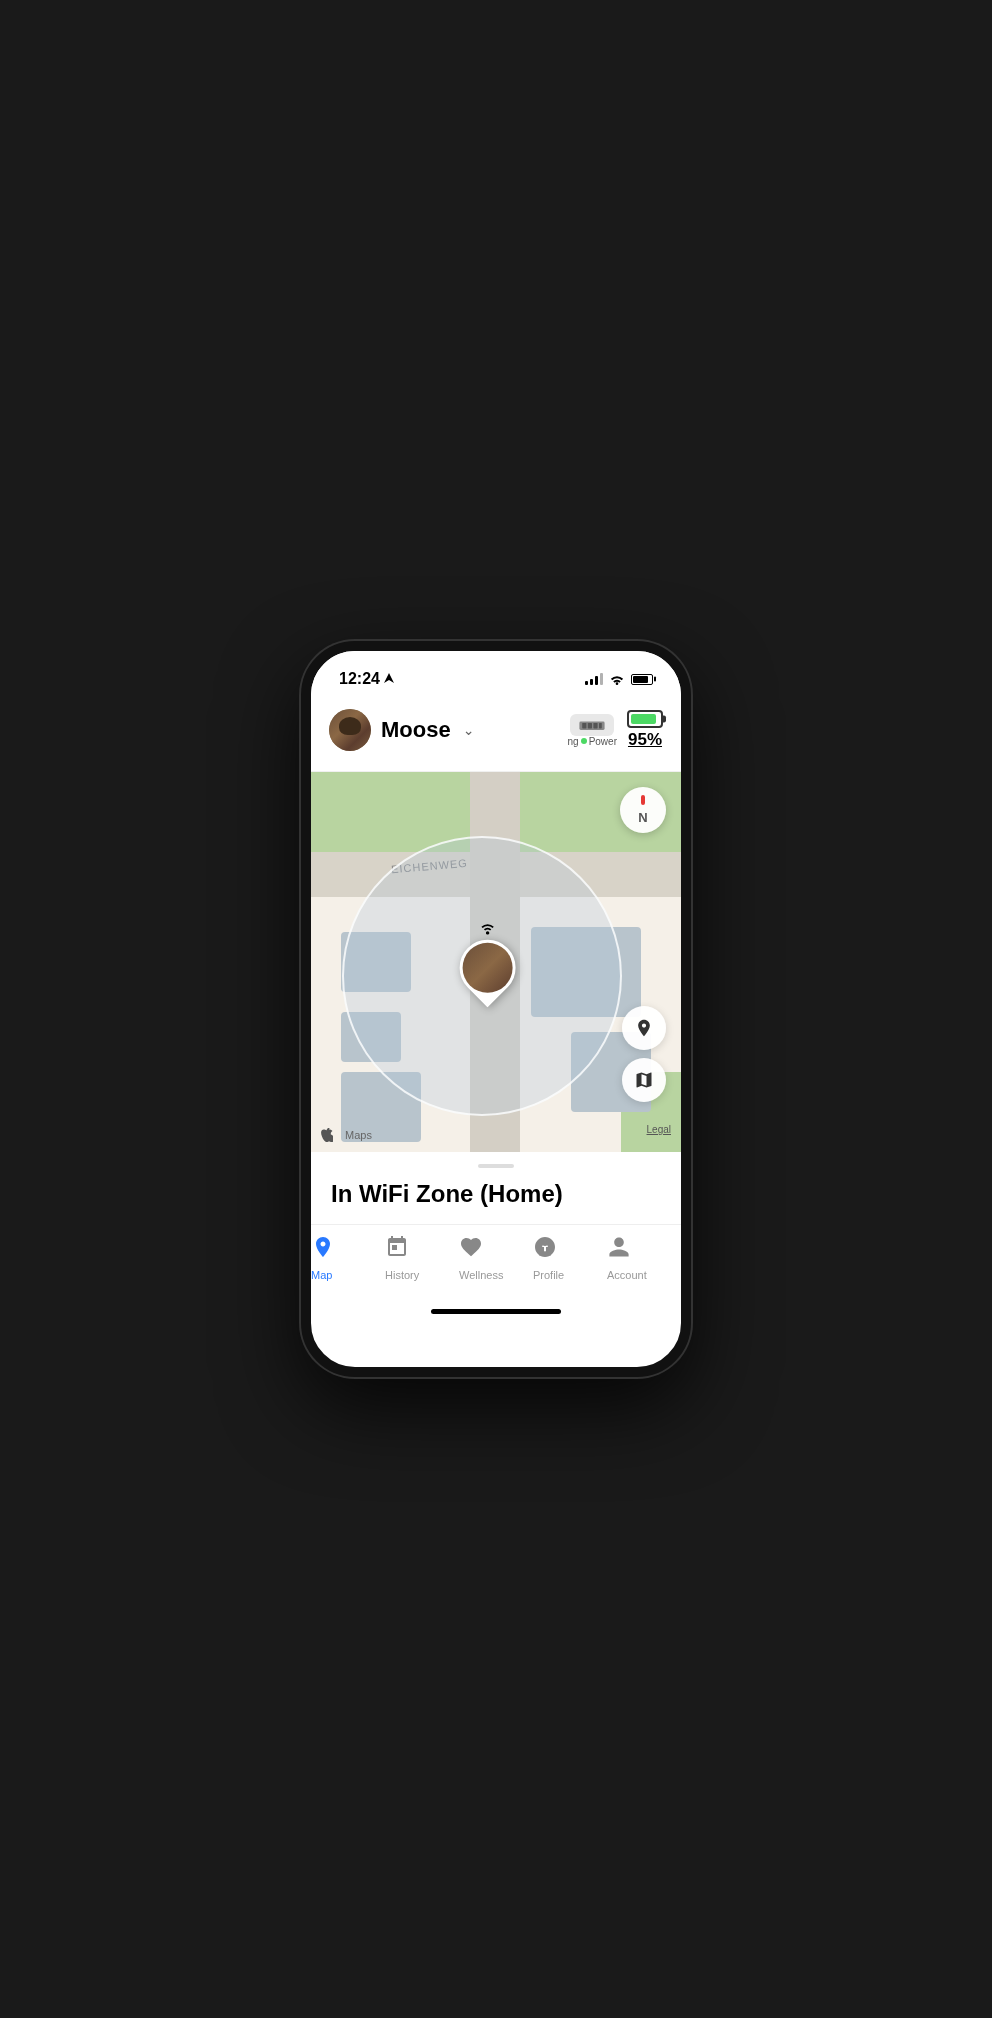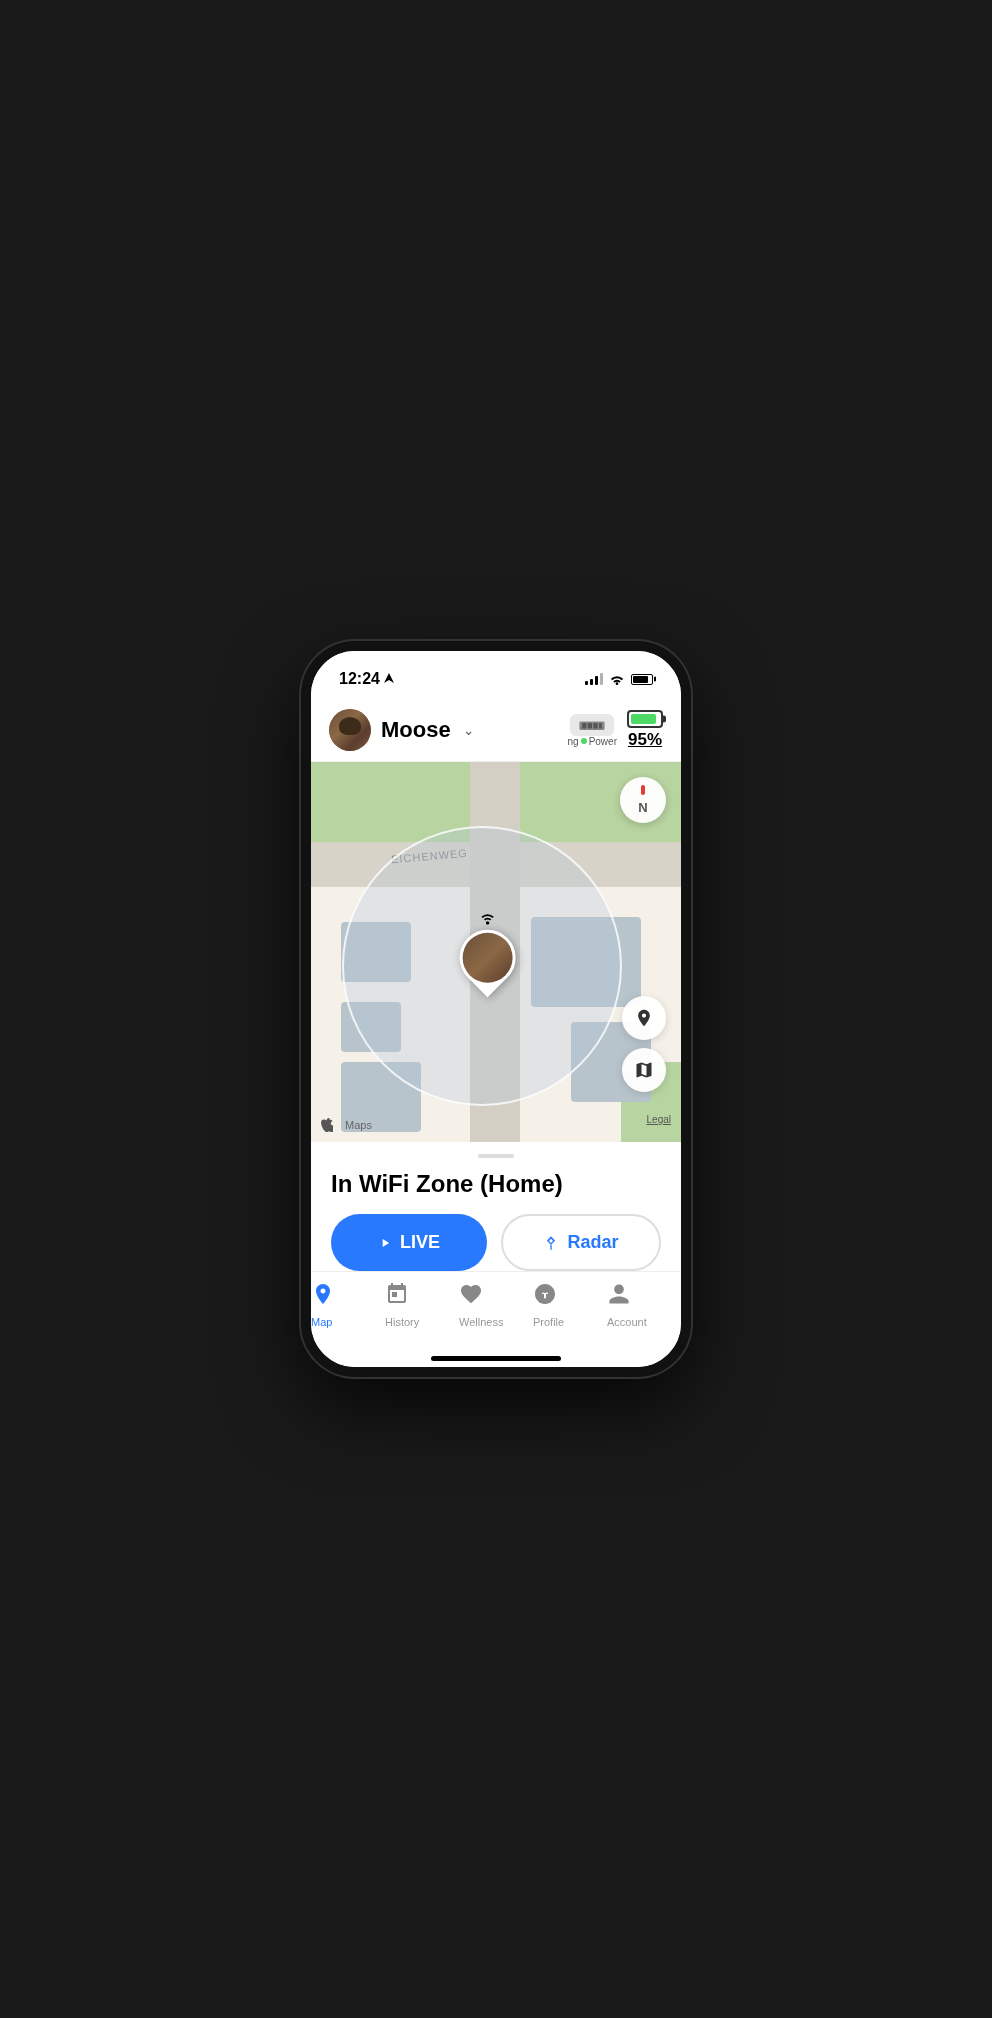--- a/index.html
+++ b/index.html
@@ -56,21 +56,21 @@
       border-radius: 1px;
     }
     .signal-bars span:nth-child(1) { height: 4px; }
     .signal-bars span:nth-child(2) { height: 6px; }
     .signal-bars span:nth-child(3) { height: 9px; }
     .signal-bars span:nth-child(4) { height: 12px; opacity: 0.3; }
 
     
     .app-header {
       background: #fff;
-      padding: 8px 18px 10px;
+      padding: 8px 18px 20px;
       display: flex;
       justify-content: space-between;
       align-items: center;
       border-bottom: 1px solid #f0f0f0;
     }
     .pet-selector {
       display: flex;
       align-items: center;
       gap: 10px;
     }
@@ -576,34 +576,20 @@
         <path d="M11.5 7.5c-.02-2.5 2.03-3.7 2.13-3.76-1.16-1.7-2.97-1.93-3.62-1.96-1.54-.16-3 .9-3.79.9-.78 0-2-.88-3.27-.85C1.3 1.87-.2 3.02-.2 5.6c0 2.7 1.67 7.3 3.77 9.64.79.9 1.73 1.92 2.97 1.87 1.2-.05 1.65-.78 3.1-.78 1.45 0 1.85.78 3.11.75 1.28-.02 2.09-.93 2.88-1.84.9-1.03 1.27-2.04 1.29-2.09-.03-.01-2.48-.96-2.5-3.65zM9.1 2.5c.66-.8 1.1-1.9.98-3C9.1-.44 8.1.1 7.38.9 6.7 1.62 6.17 2.75 6.31 3.8c1.02.08 2.06-.52 2.79-1.3z" fill="#555"></path>
       </svg>
       <span>Maps</span>
     </div>
     <div class="legal-link">Legal</div>
   </div>
 
   <div class="bottom-panel">
     <div class="pull-indicator"></div>
     <div class="location-status">In WiFi Zone (Home)</div>
-    <div class="action-buttons">
-      <button class="btn-live">
-        <svg width="14" height="14" viewBox="0 0 24 24">
-          <path d="M8 5v14l11-7z" fill="#fff"></path>
-        </svg>
-        <span>LIVE</span>
-      </button>
-      <button class="btn-radar">
-        <svg width="16" height="16" viewBox="0 0 24 24">
-          <path d="M17.71 7.71L12 2l-5.71 5.71a1 1 0 0 0 0 1.41L12 14.83l5.71-5.71a1 1 0 0 0 0-1.41zM12 12L8.83 8.83 12 5.66l3.17 3.17L12 12zm-1 3h2v7h-2z" fill="#2979FF"></path>
-        </svg>
-        <span>Radar</span>
-      </button>
-    </div>
   </div>
 
   <div class="bottom-nav">
     <div class="nav-item active">
       <div class="nav-icon" style="color:#2979FF;">
         <svg width="24" height="24" viewBox="0 0 24 24">
           <path d="M12 2C8.13 2 5 5.13 5 9c0 5.25 7 13 7 13s7-7.75 7-13c0-3.87-3.13-7-7-7zm0 9.5c-1.38 0-2.5-1.12-2.5-2.5s1.12-2.5 2.5-2.5 2.5 1.12 2.5 2.5-1.12 2.5-2.5 2.5z" fill="#2979FF"></path>
         </svg>
       </div>
       <span class="nav-label" style="color:#2979FF;">Map</span>

